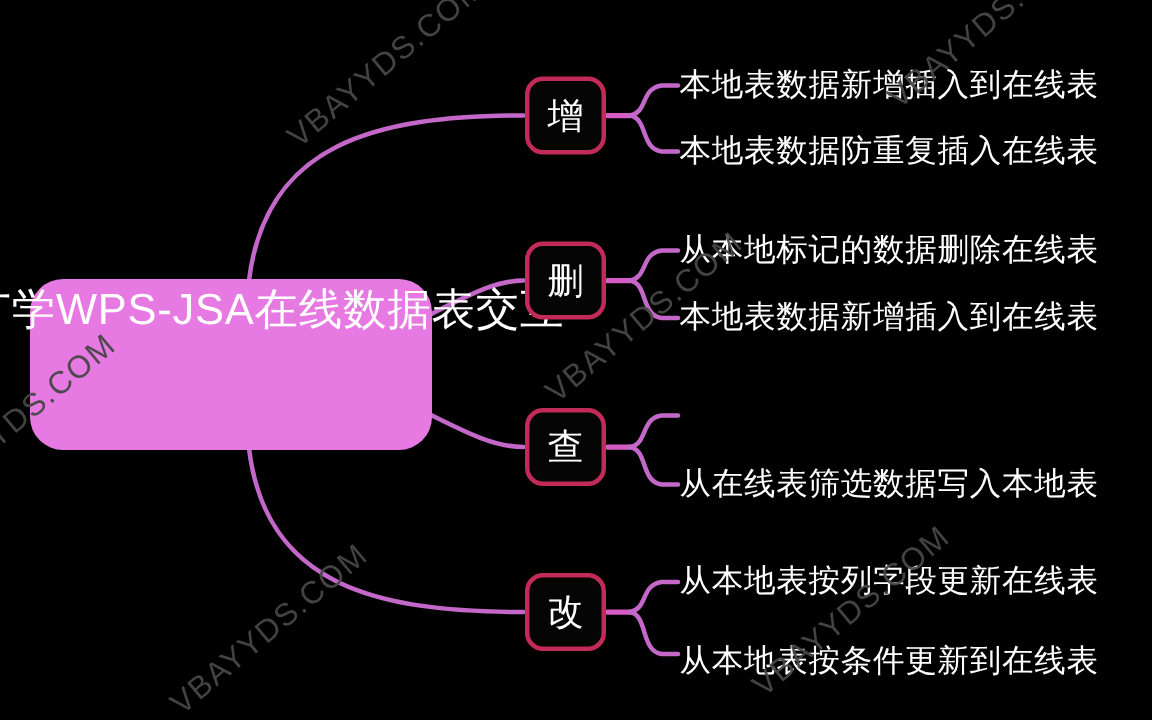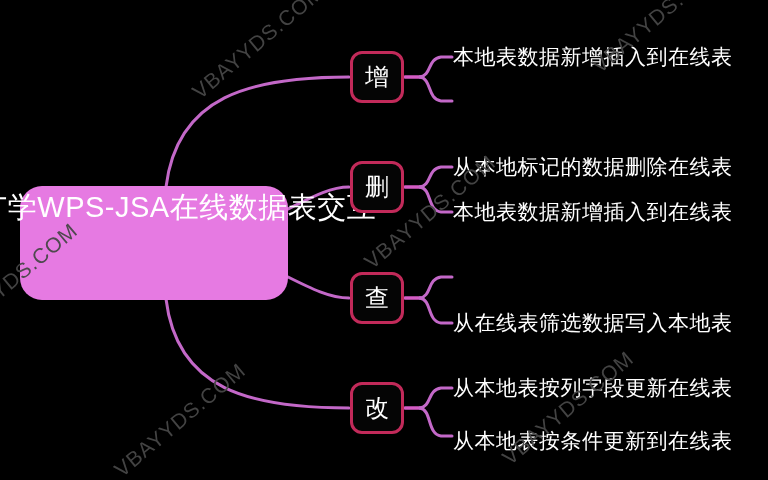--- a/index.html
+++ b/index.html
@@ -93,20 +93,21 @@
       <span>删</span>
     </div>
   <div class="branch b2">
       <span>查</span>
     </div>
   <div class="branch b3">
       <span>改</span>
     </div>
 
   <div class="leaf l0">本地表数据新增插入到在线表</div>
+  <div class="leaf l1">本地表数据防重复插入在线表</div>
   <div class="leaf l2">从本地标记的数据删除在线表</div>
   <div class="leaf l3">本地表数据新增插入到在线表</div>
   <div class="leaf l6">从本地表按列字段更新在线表</div>
   <div class="leaf l5">从在线表筛选数据写入本地表</div>
   <div class="leaf l7">从本地表按条件更新到在线表</div>
 
   <div class="wm" style="left:258px;top:42px;">VBAYYDS.COM</div>
   <div class="wm" style="left:430px;top:212px;">VBAYYDS.COM</div>
   <div class="wm" style="left:180px;top:420px;">VBAYYDS.COM</div>
   <div class="wm" style="left:568px;top:408px;">VBAYYDS.COM</div>

